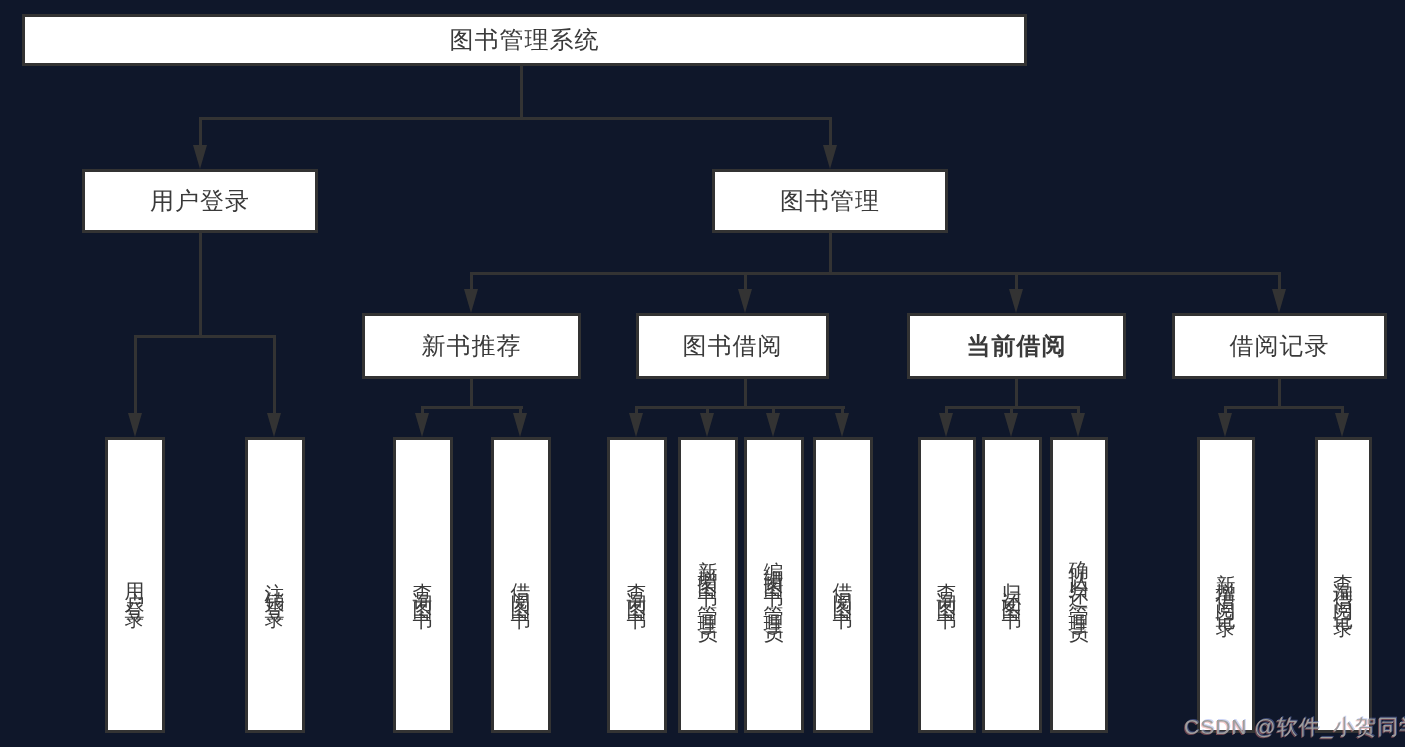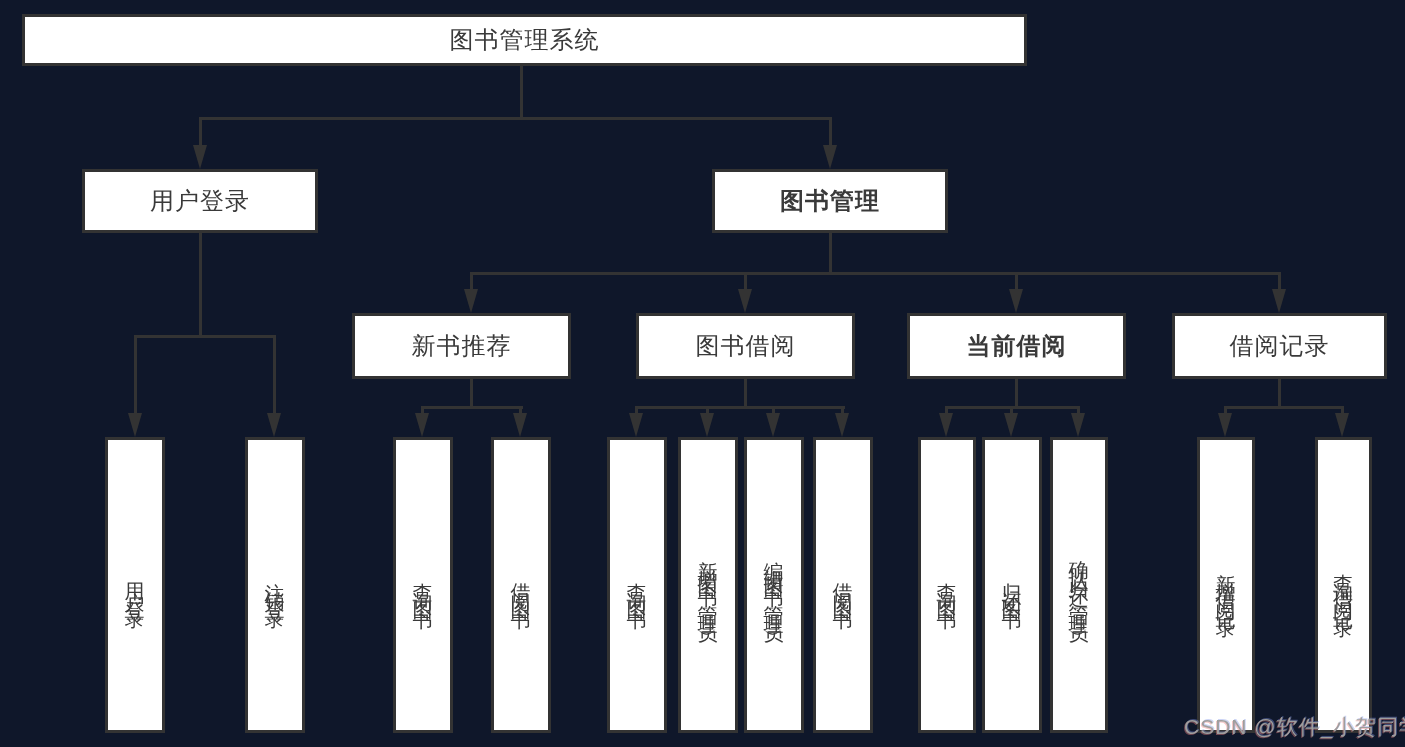--- a/index.html
+++ b/index.html
@@ -37,42 +37,42 @@
   <div class="box hbox" style="left:22px; top:14px; width:1005px; height:52px;">图书管理系统</div>
 
   <div class="vline" style="left:520px; top:66px; width:3px; height:54px;"></div>
   <div class="hline" style="left:199px; top:117px; width:633px; height:3px;"></div>
   <div class="vline" style="left:199px; top:117px; width:3px; height:32px;"></div>
   <div class="arrow" style="left:193px; top:145px;"></div>
   <div class="vline" style="left:829px; top:117px; width:3px; height:32px;"></div>
   <div class="arrow" style="left:823px; top:145px;"></div>
 
   <div class="box hbox" style="left:82px; top:169px; width:236px; height:64px;">用户登录</div>
-  <div class="box hbox" style="left:712px; top:169px; width:236px; height:64px;font-weight:bold;">图书管理</div>
+  <div class="box hbox" style="left:712px; top:169px; width:236px; height:64px;">图书管理</div>
 
   <div class="vline" style="left:199px; top:233px; width:3px; height:105px;"></div>
   <div class="hline" style="left:134px; top:335px; width:142px; height:3px;"></div>
   <div class="vline" style="left:134px; top:335px; width:3px; height:80px;"></div>
   <div class="arrow" style="left:128px; top:413px;"></div>
   <div class="vline" style="left:273px; top:335px; width:3px; height:80px;"></div>
   <div class="arrow" style="left:267px; top:413px;"></div>
 
   <div class="vline" style="left:829px; top:233px; width:3px; height:42px;"></div>
   <div class="hline" style="left:470px; top:272px; width:811px; height:3px;"></div>
   <div class="vline" style="left:470px; top:272px; width:3px; height:20px;"></div>
   <div class="arrow" style="left:464px; top:289px;"></div>
   <div class="vline" style="left:744px; top:272px; width:3px; height:20px;"></div>
   <div class="arrow" style="left:738px; top:289px;"></div>
   <div class="vline" style="left:1015px; top:272px; width:3px; height:20px;"></div>
   <div class="arrow" style="left:1009px; top:289px;"></div>
   <div class="vline" style="left:1278px; top:272px; width:3px; height:20px;"></div>
   <div class="arrow" style="left:1272px; top:289px;"></div>
 
-  <div class="box hbox" style="left:352px; top:313px; width:219px; height:66px;">新书推荐</div>
-  <div class="box hbox" style="left:636px; top:313px; width:219px; height:66px;">图书借阅</div>
+  <div class="box hbox" style="left:362px; top:313px; width:219px; height:66px;">新书推荐</div>
+  <div class="box hbox" style="left:636px; top:313px; width:193px; height:66px;">图书借阅</div>
   <div class="box hbox" style="left:907px; top:313px; width:219px; height:66px;font-weight:bold;">当前借阅</div>
   <div class="box hbox" style="left:1172px; top:313px; width:215px; height:66px;">借阅记录</div>
 
   <div class="vline" style="left:470px; top:379px; width:3px; height:30px;"></div>
   <div class="hline" style="left:421px; top:406px; width:102px; height:3px;"></div>
   <div class="vline" style="left:421px; top:406px; width:3px; height:10px;"></div>
   <div class="arrow" style="left:415px; top:413px;"></div>
   <div class="vline" style="left:519px; top:406px; width:3px; height:10px;"></div>
   <div class="arrow" style="left:513px; top:413px;"></div>
 

